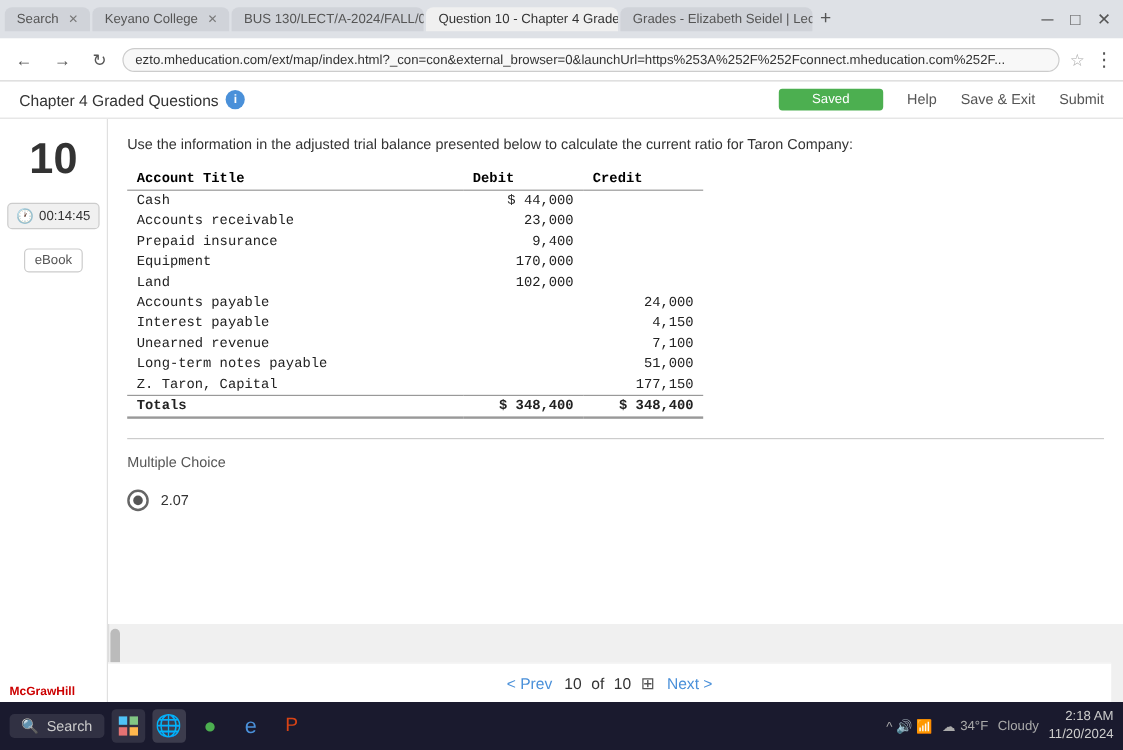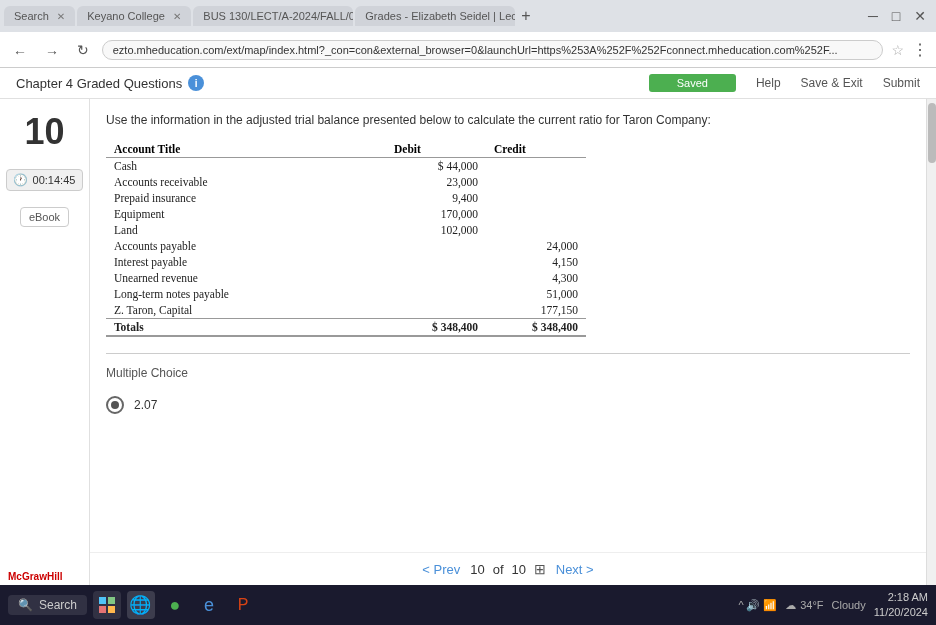--- a/index.html
+++ b/index.html
@@ -194,21 +194,21 @@
       font-size: 12px;
       color: #333;
       margin-bottom: 12px;
       line-height: 1.5;
     }
 
     
     .trial-table {
       border-collapse: collapse;
       font-size: 11.5px;
-      font-family: Liberation Serif, serif;
+      font-family: Liberation Mono, monospace;
       margin-bottom: 16px;
       width: 480px;
     }
     .trial-table th {
       text-align: left;
       padding: 2px 8px;
       border-bottom: 1px solid #999;
       font-weight: bold;
     }
     .trial-table td {
@@ -367,41 +367,45 @@
     }
     .clock-display {
       text-align: right;
       font-size: 11px;
       color: #ccc;
       line-height: 1.4;
     }
 
     .right-panel {
       display: flex;
-      flex-direction: row;
+      flex-direction: column;
     }
   </style>
 </head>
 <body>
 
 <div class="desktop-bg"></div>
 
 <div class="browser-window">
 
   <div class="title-bar">
     <div class="tab inactive">
       <span>Search</span>
       <span class="tab-close">✕</span>
     </div>
     <div class="tab inactive">
       <span>Keyano College</span>
       <span class="tab-close">✕</span>
     </div>
     <div class="tab inactive">
       <span>BUS 130/LECT/A-2024/FALL/01</span>
+
+    </div>
+    <div class="tab">
+      <span>Question 10 - Chapter 4 Grade</span>
 
     </div>
     <div class="tab inactive">
       <span>Grades - Elizabeth Seidel | Lect</span>
 
     </div>
     <span style="margin-left:4px; font-size:16px; color:#555; cursor:pointer;">+</span>
     <span style="margin-left:auto; font-size:14px; color:#555; cursor:pointer; padding:0 6px;">─</span>
     <span style="font-size:14px; color:#555; cursor:pointer; padding:0 6px;">□</span>
     <span style="font-size:14px; color:#555; cursor:pointer; padding:0 6px;">✕</span>
@@ -485,21 +489,21 @@
               <td class="col-credit">24,000</td>
             </tr>
             <tr>
               <td>Interest payable</td>
               <td class="col-debit"></td>
               <td class="col-credit">4,150</td>
             </tr>
             <tr>
               <td>Unearned revenue</td>
               <td class="col-debit"></td>
-              <td class="col-credit">4,300</td>
+              <td class="col-credit">7,100</td>
             </tr>
             <tr>
               <td>Long-term notes payable</td>
               <td class="col-debit"></td>
               <td class="col-credit">51,000</td>
             </tr>
             <tr>
               <td>Z. Taron, Capital</td>
               <td class="col-debit"></td>
               <td class="col-credit">177,150</td>

